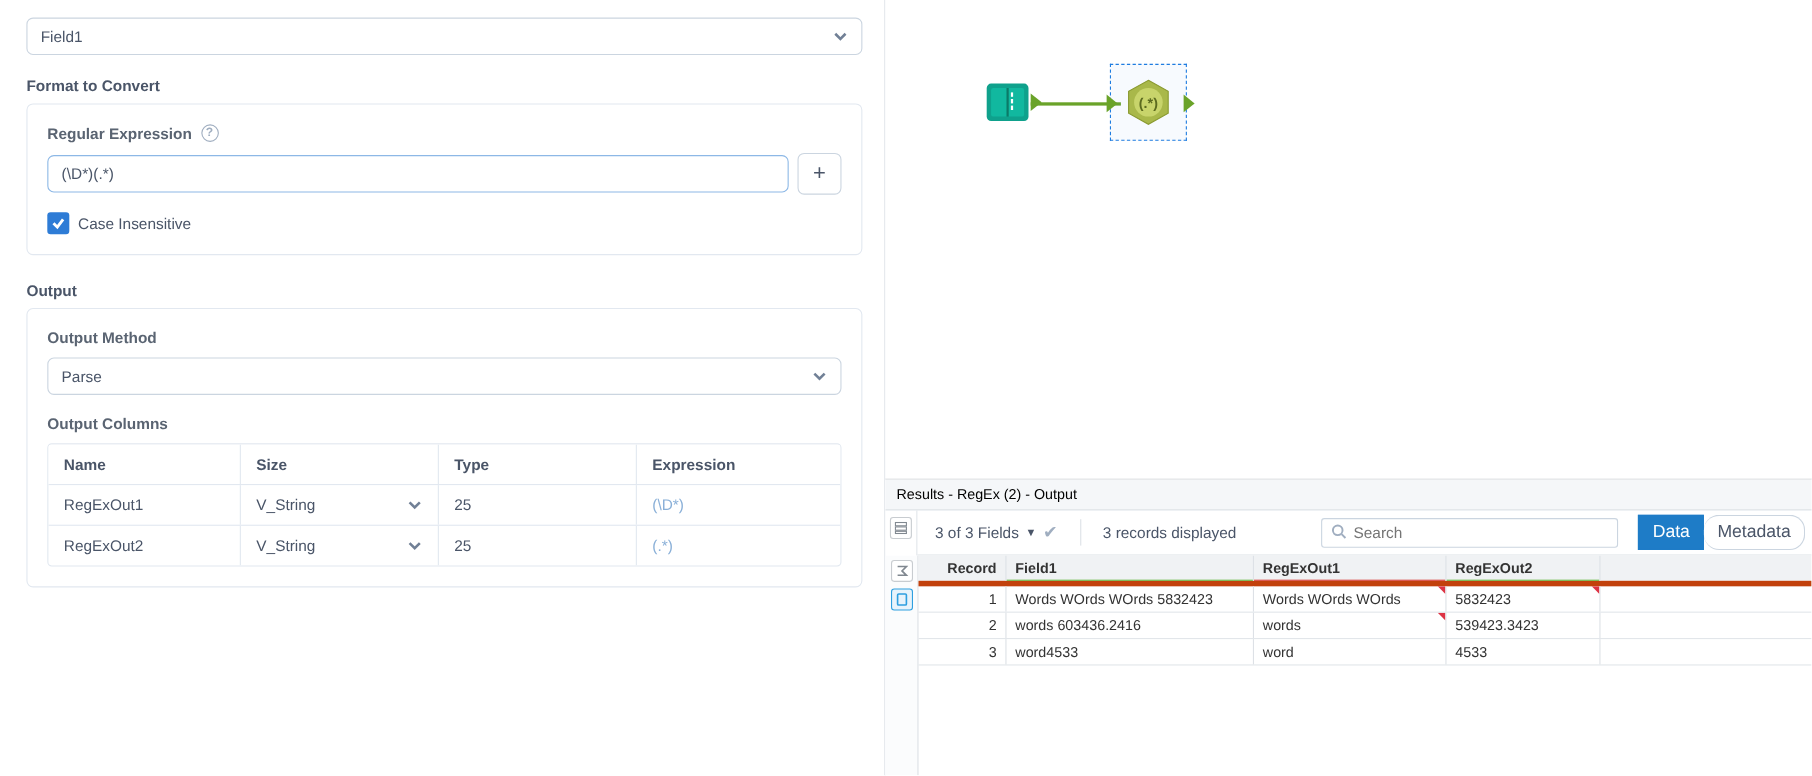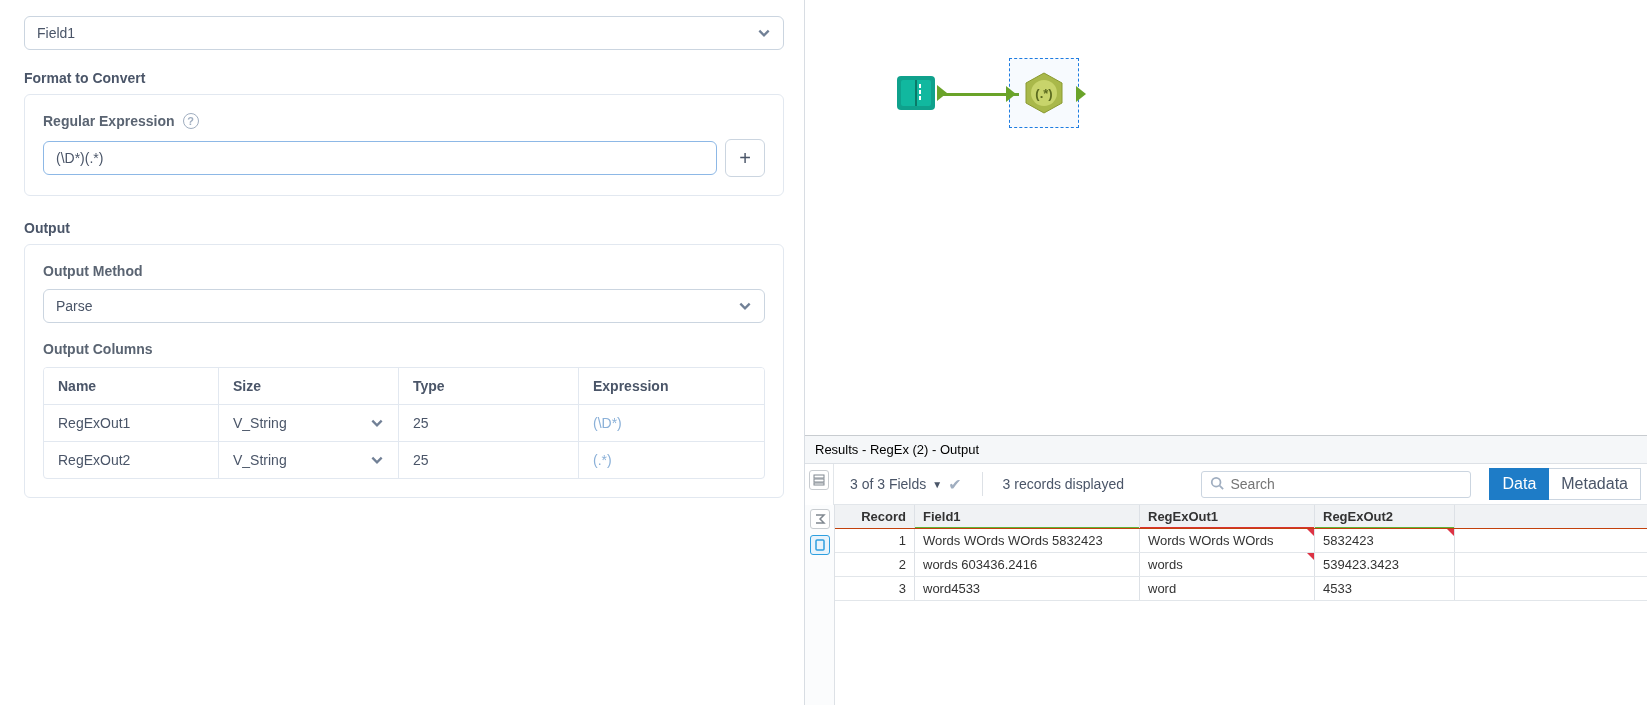--- a/index.html
+++ b/index.html
@@ -210,40 +210,40 @@
     border-radius:3px;
     display:flex; align-items:center;
     padding:4px 8px;
     color:#a0aec0;
     gap:6px;
     margin-left:auto;
   }
   .search-box input { border:none; outline:none; font-size:14px; color:#be185d; width:100%; background:transparent; }
   .tab-btn { padding:6px 12px; font-size:16px; border:1px solid #cbd5e0; cursor:pointer; }
   .tab-data { background:#1e7cc7; color:#fff; border-color:#1e7cc7; }
-  .tab-meta { background:#fff; color:#4a5568; border-left:none; }
+  .tab-meta { background:#fff; color:#4a5568; border-left:none;border-radius:14px; }
   .results-body {
     display:flex;
     flex:1;
     overflow:hidden;
   }
   .row-iconcol {
     width:30px;
     border-right:1px solid #dde1e6;
     display:flex; flex-direction:column; align-items:center;
     gap:6px; padding-top:4px;
     background:#fbfcfd;
   }
   .data-grid {
     flex:1;
     font-size:13px;
     color:#333;
   }
   .grid-head, .grid-row { display:flex; }
-  .grid-head { background:#f0f2f4; border-bottom:1px solid #c2410c; font-weight:700; color:#333; }
+  .grid-head { background:#f0f2f4; border-bottom:5px solid #c2410c; font-weight:700; color:#333; }
   .grid-row { border-bottom:1px solid #e2e6ea; }
   .gcell { padding:4px 8px; border-right:1px solid #dde1e6; overflow:hidden; text-overflow:ellipsis; white-space:nowrap; }
   .gc-rec { width:80px; text-align:right; }
   .gc-f1 { width:225px; }
   .gc-r1 { width:175px; position:relative; }
   .gc-r2 { width:140px; position:relative; }
   .hline-green { height:2px; background:#5fb336; position:absolute; left:0; right:0; bottom:-1px; }
   .redtick { position:absolute; top:0; right:0; width:0; height:0; border-top:7px solid #d34; border-left:7px solid transparent;}
   .regex-hex {
     width:44px; height:44px; position:relative;
@@ -270,20 +270,28 @@
     <div>
       <div class="section-label">Format to Convert</div>
       <div class="group-box">
         <div class="subheading">
           <span>Regular Expression</span>
           <span class="help-icon">?</span>
         </div>
         <div class="row-flex">
           <input class="input-text blue-border" value="(\D*)(.*)" style="">
           <div class="plus-btn">+</div>
+        </div>
+        <div class="checkbox-row">
+          <div class="cbx">
+            <svg viewBox="0 0 16 16" width="14" height="14">
+                <polyline points="3,8 7,12 13,4"></polyline>
+              </svg>
+          </div>
+          <label>Case Insensitive</label>
         </div>
       </div>
     </div>
 
     <div>
       <div class="section-label">Output</div>
       <div class="group-box">
         <div class="subheading">Output Method</div>
         <div class="select-field" style="margin-bottom:18px;">
           <span>Parse</span>

